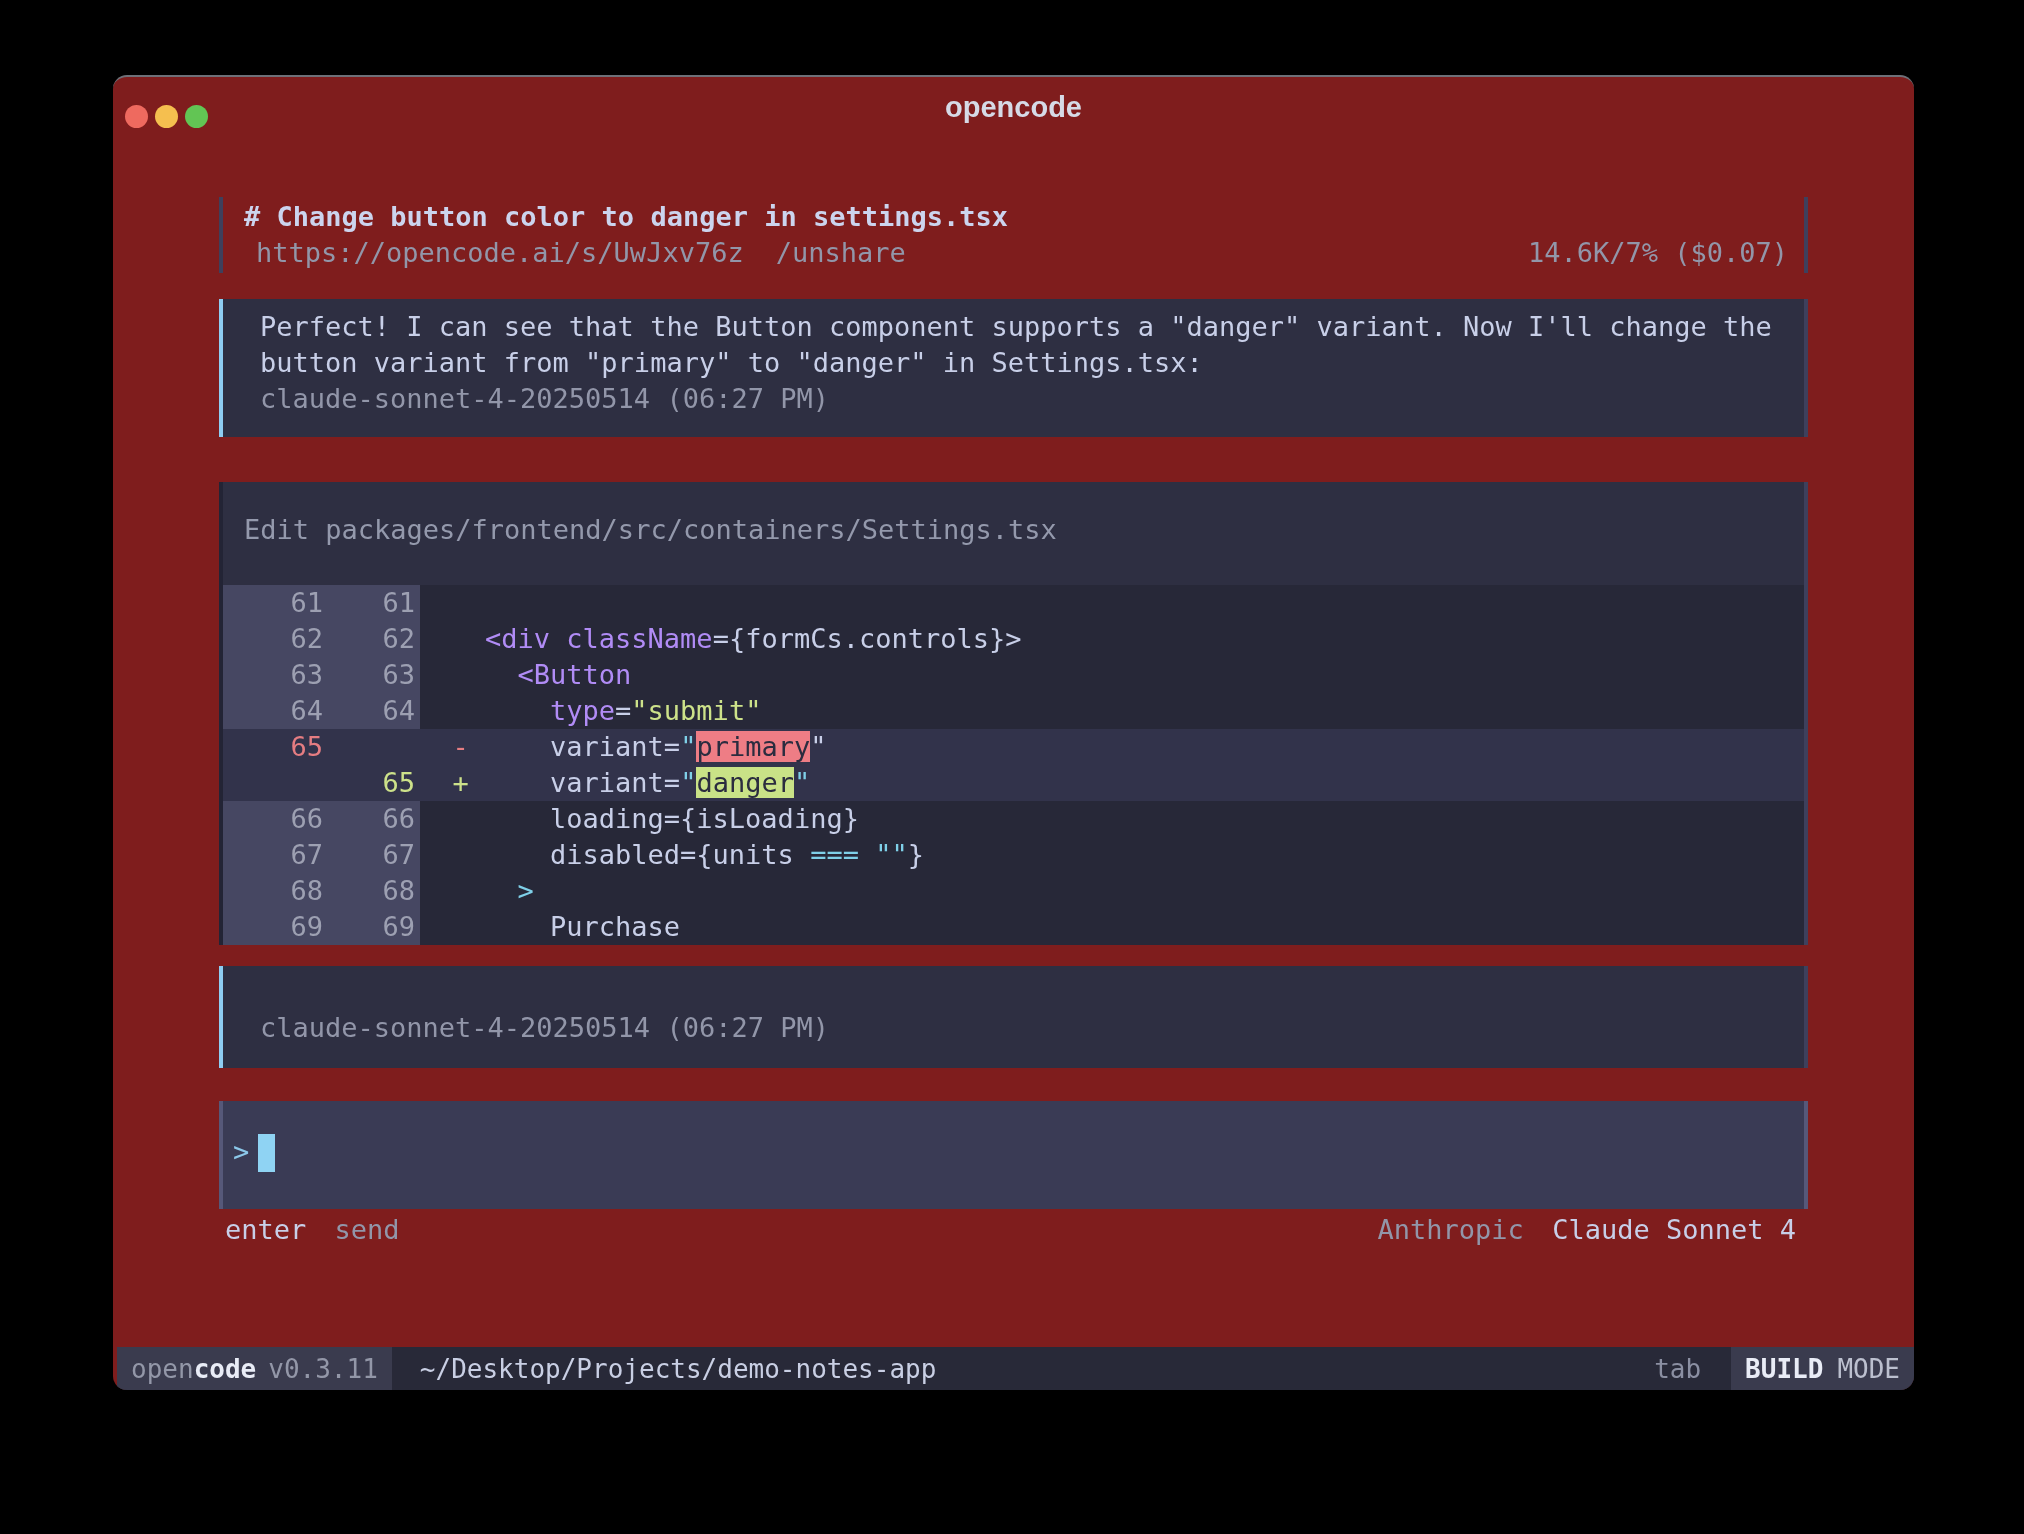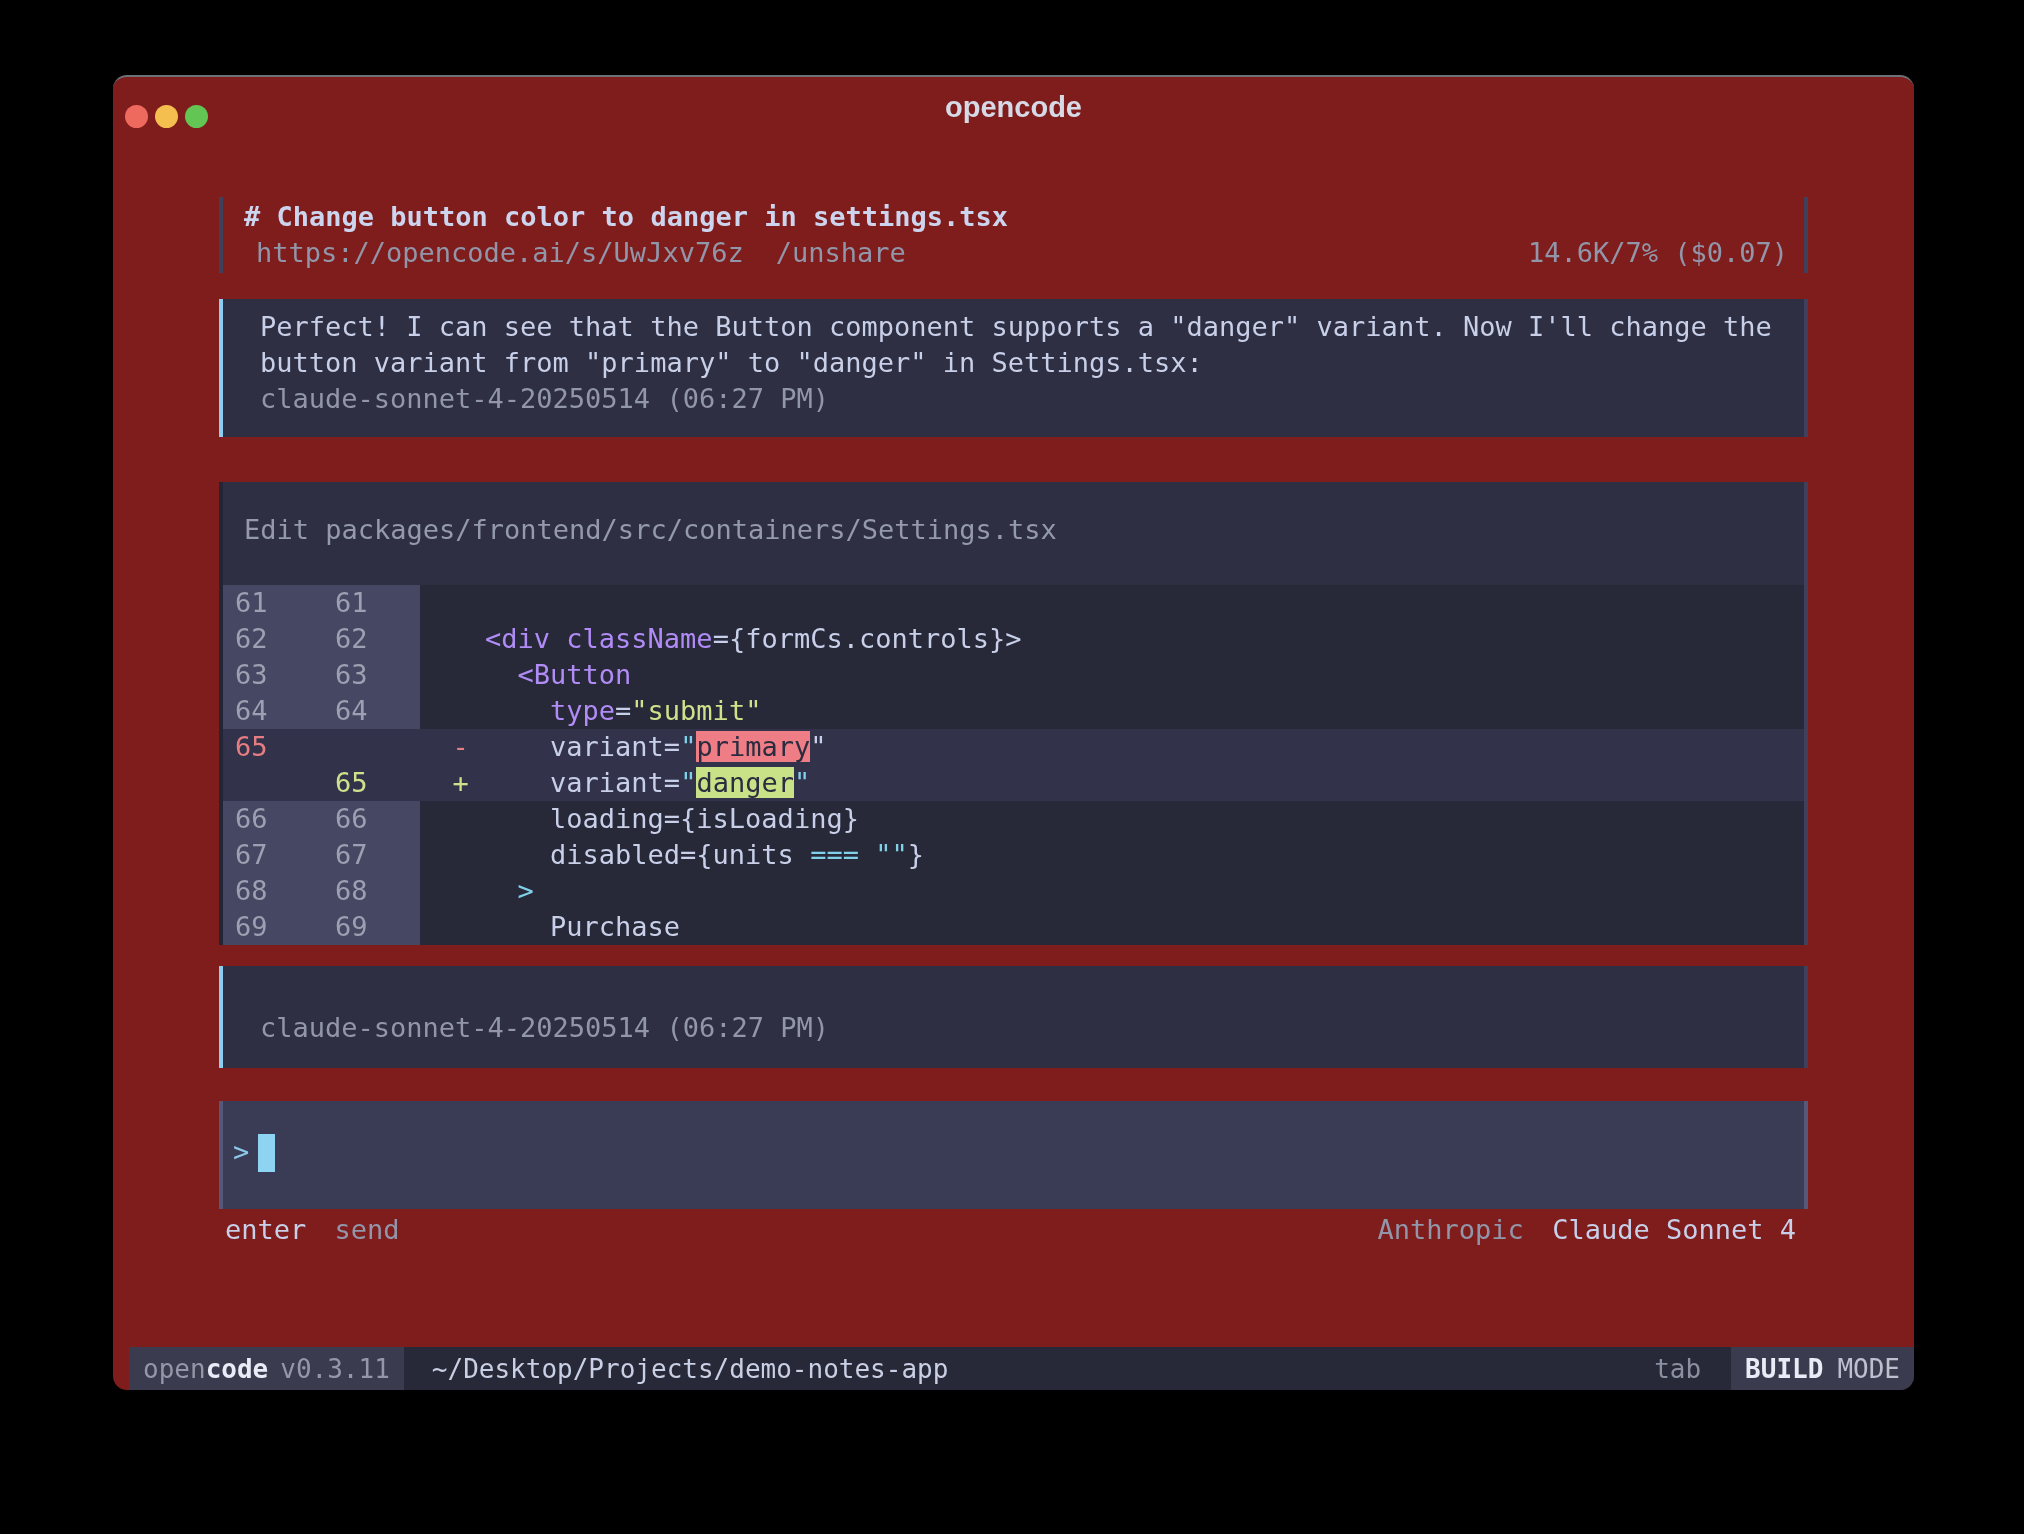--- a/index.html
+++ b/index.html
@@ -52,21 +52,21 @@
   .panel {
     margin-top: 45px;
     border-left: 4px solid #232435; border-right: 4px solid #3e405c;
     background: #272838;
   }
   .panel-header { background: #2e2f42; color: #9499ac; padding: 30px 0 37px 21px; }
   .drow { display: flex; height: 36px; background: #272838; }
   .drow.del, .drow.add { background: #32334b; }
   .g { width: 197px; flex: none; }
   .drow.ctx .g { background: #464762; }
-  .lo, .ln { display: inline-block; color: #9da0b2; font-weight: normal; font-style: normal; padding-left: 12px; }
+  .lo, .ln { display: inline-block; text-align: right; color: #9da0b2; font-weight: normal; font-style: normal; }
   .lo { width: 100px; }
   .ln { width: 92px; }
   .drow.del .lo { color: #e57d82; }
   .drow.add .ln { color: #cde28a; }
   pre.code { margin: 0; flex: 1; font: inherit; white-space: pre; color: #c8cfe8; }
   .tk-p { color: #c8cfe8; }
   .tk-k { color: #b18cf6; }
   .tk-s { color: #cde28a; }
   .tk-c { color: #7fd0e8; }
   .tk-mr { color: #e57d82; }
@@ -83,21 +83,21 @@
   }
   .prompt-char { color: #8cc8ea; }
   .cursor { display: inline-block; width: 17px; height: 38px; background: #8fd3f3; margin-left: 9px; }
 
   .footer { display: flex; justify-content: space-between; margin-top: 3px; padding: 0 12px 0 6px; }
   .f-light { color: #c8cfe8; }
   .f-gray { color: #9296a9; }
   .f-left span + span, .f-right span + span { margin-left: 12px; }
 
   .statusbar {
-    position: absolute; left: 16px; right: 0; bottom: 0; height: 43px;
+    position: absolute; left: 4px; right: 0; bottom: 0; height: 43px;
     background: #282938; display: flex; align-items: center;
     font-size: 26px;
   }
   .sb-seg { background: #3a3b4e; height: 43px; display: flex; align-items: center; padding: 0 14px; }
   .sb-open { color: #9397a8; }
   .sb-code { color: #e9ecf6; font-weight: bold; }
   .sb-version { color: #9397a8; margin-left: 12px; }
   .sb-path { color: #c9cfe4; margin-left: 28px; }
   .sb-spacer { flex: 1; }
   .sb-tab { color: #8b8fa2; margin-right: 30px; }

